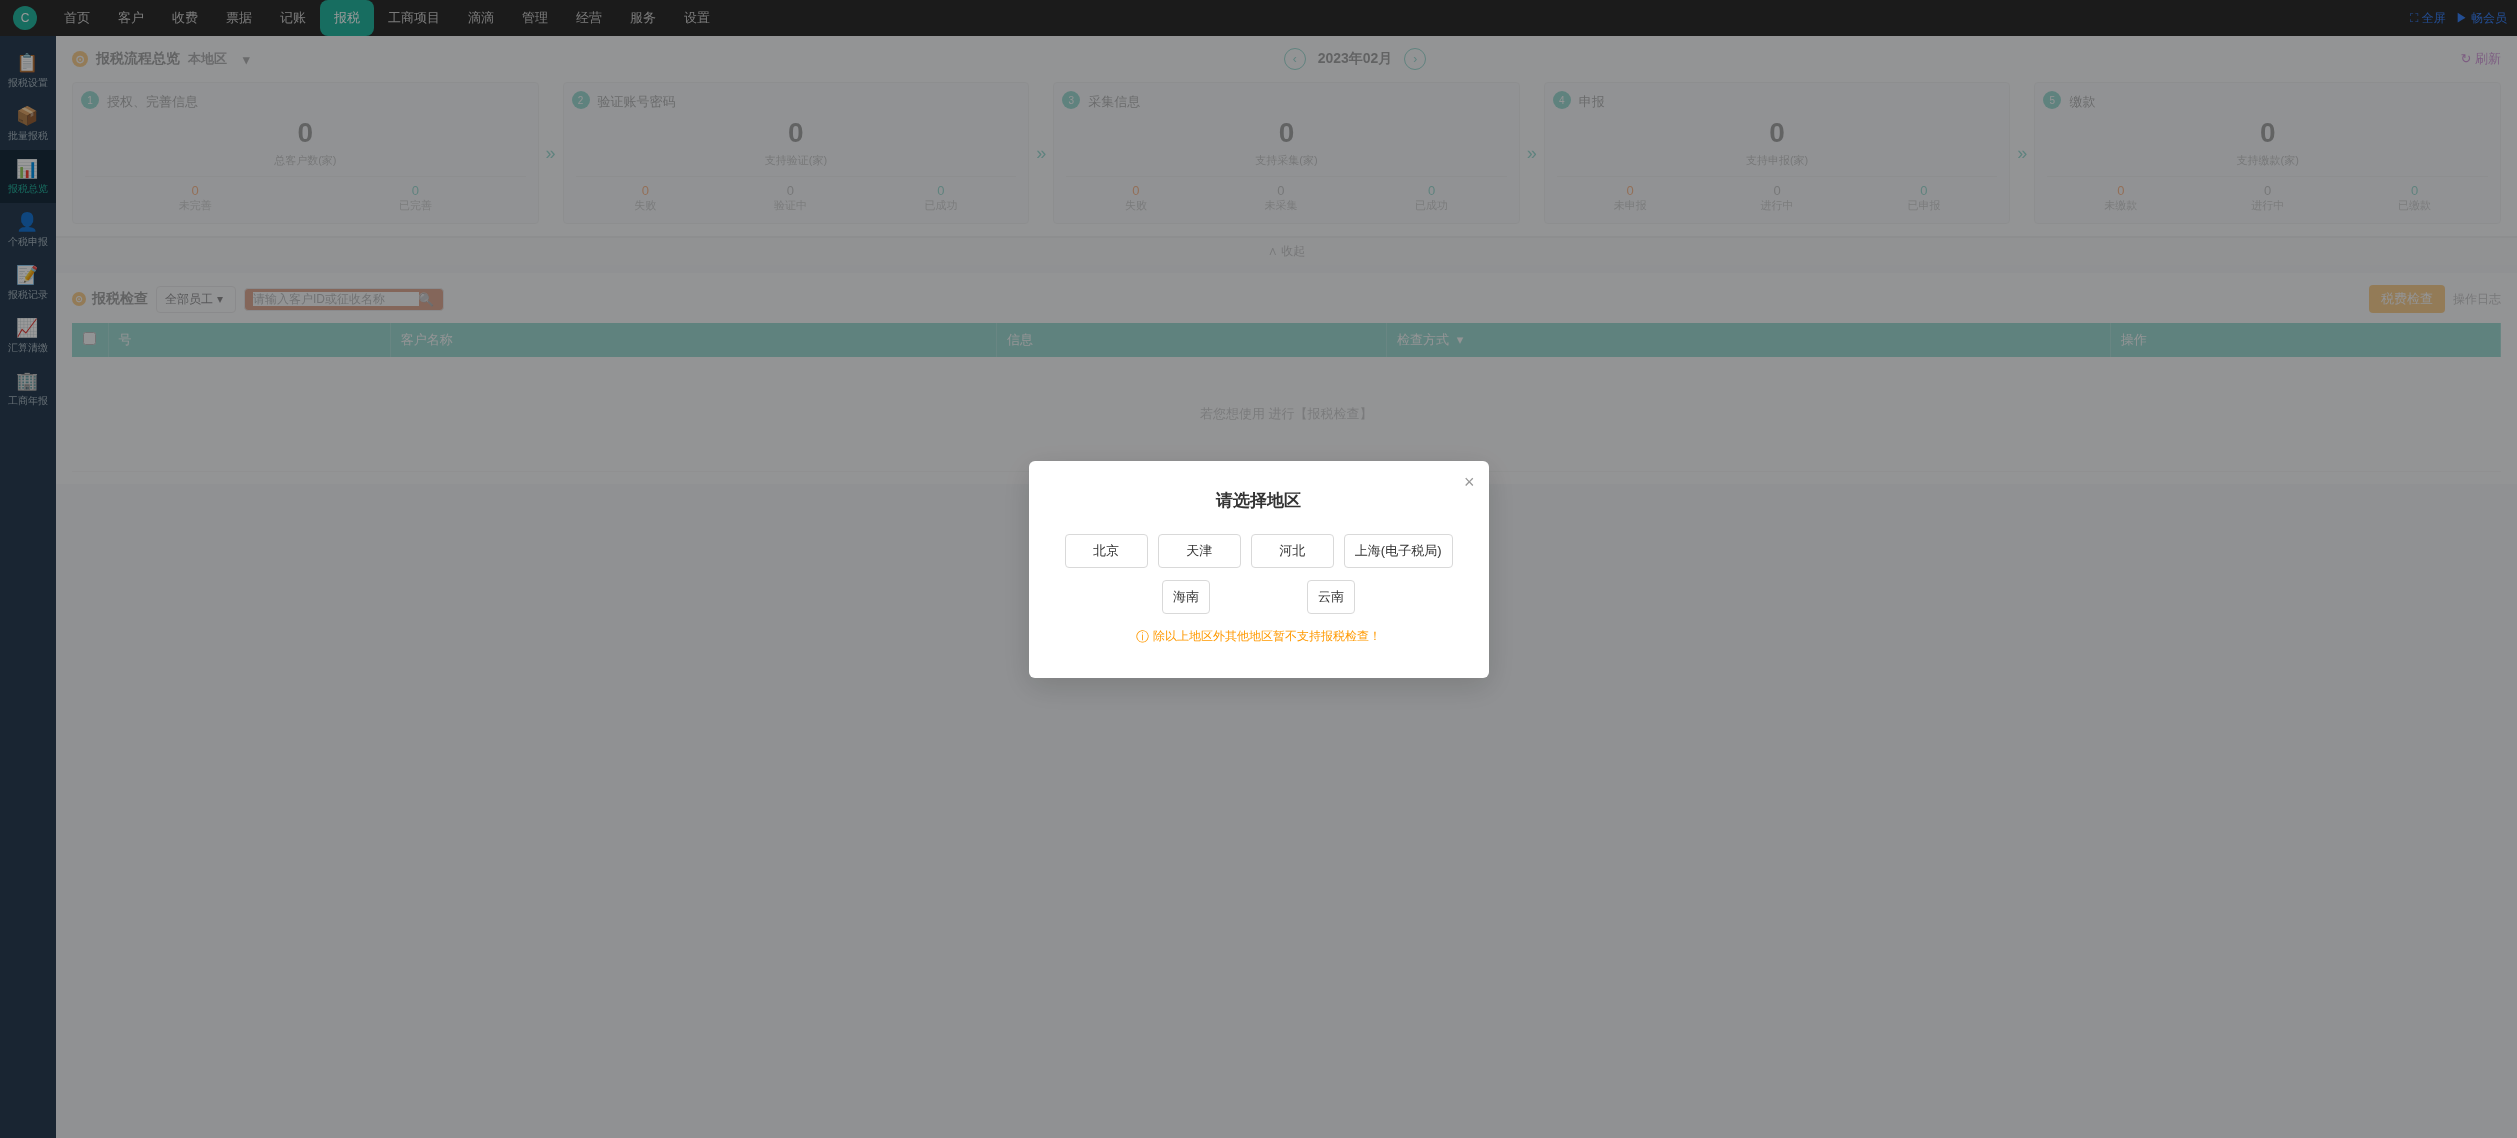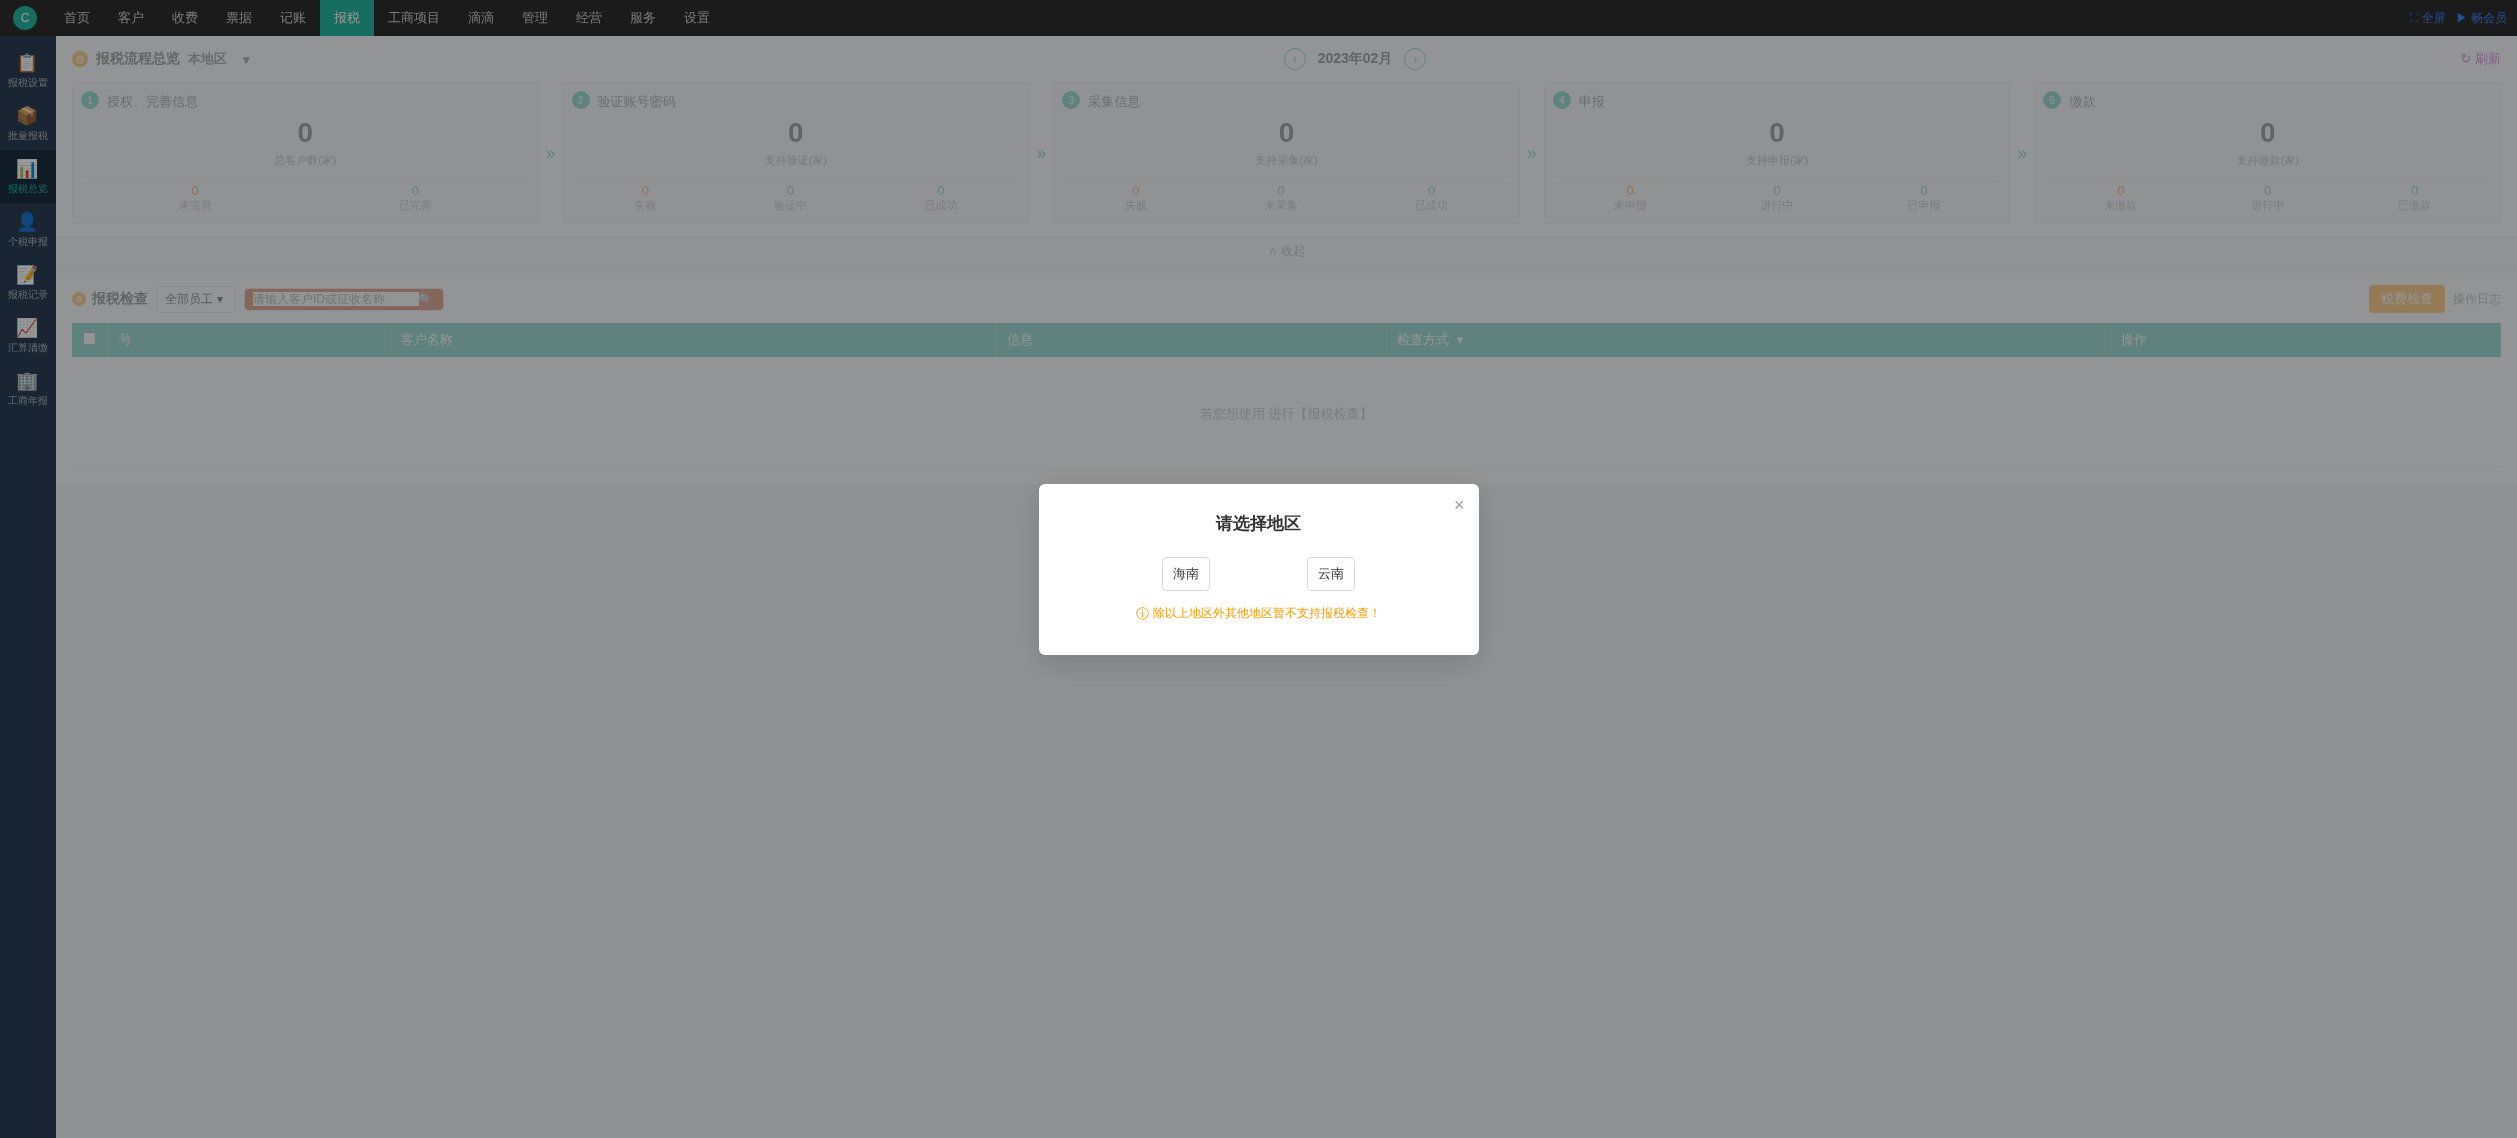--- a/index.html
+++ b/index.html
@@ -28,21 +28,21 @@
     }
     .top-nav-item {
       color: #ccc;
       padding: 0 14px;
       height: 36px;
       display: flex;
       align-items: center;
       cursor: pointer;
       font-size: 13px;
     }
-    .top-nav-item.active { background: #27b6a0; color: #fff; }
+    .top-nav-item.active { background: #27b6a0; color: #fff; border-radius: 8px; }
     .top-nav-right {
       display: flex;
       align-items: center;
       gap: 10px;
       color: #3b82f6;
       font-size: 12px;
     }
     .top-nav-right span { cursor: pointer; }
 
     
@@ -608,20 +608,26 @@
       </div>
     </div>
   </div>
 </div>
 
 <div class="modal-overlay">
   <div class="modal">
     <div class="modal-close">×</div>
     <div class="modal-title">请选择地区</div>
 
+    <div class="modal-region-grid">
+      <div class="region-btn">北京</div>
+      <div class="region-btn">天津</div>
+      <div class="region-btn">河北</div>
+      <div class="region-btn">上海(电子税局)</div>
+    </div>
 
 
     <div class="modal-region-grid row3">
       <div class="region-btn">海南</div>
       <div class="region-btn">云南</div>
     </div>
 
     <div class="modal-warning">
       <span class="warning-icon">ⓘ</span>
       <span>除以上地区外其他地区暂不支持报税检查！</span>

